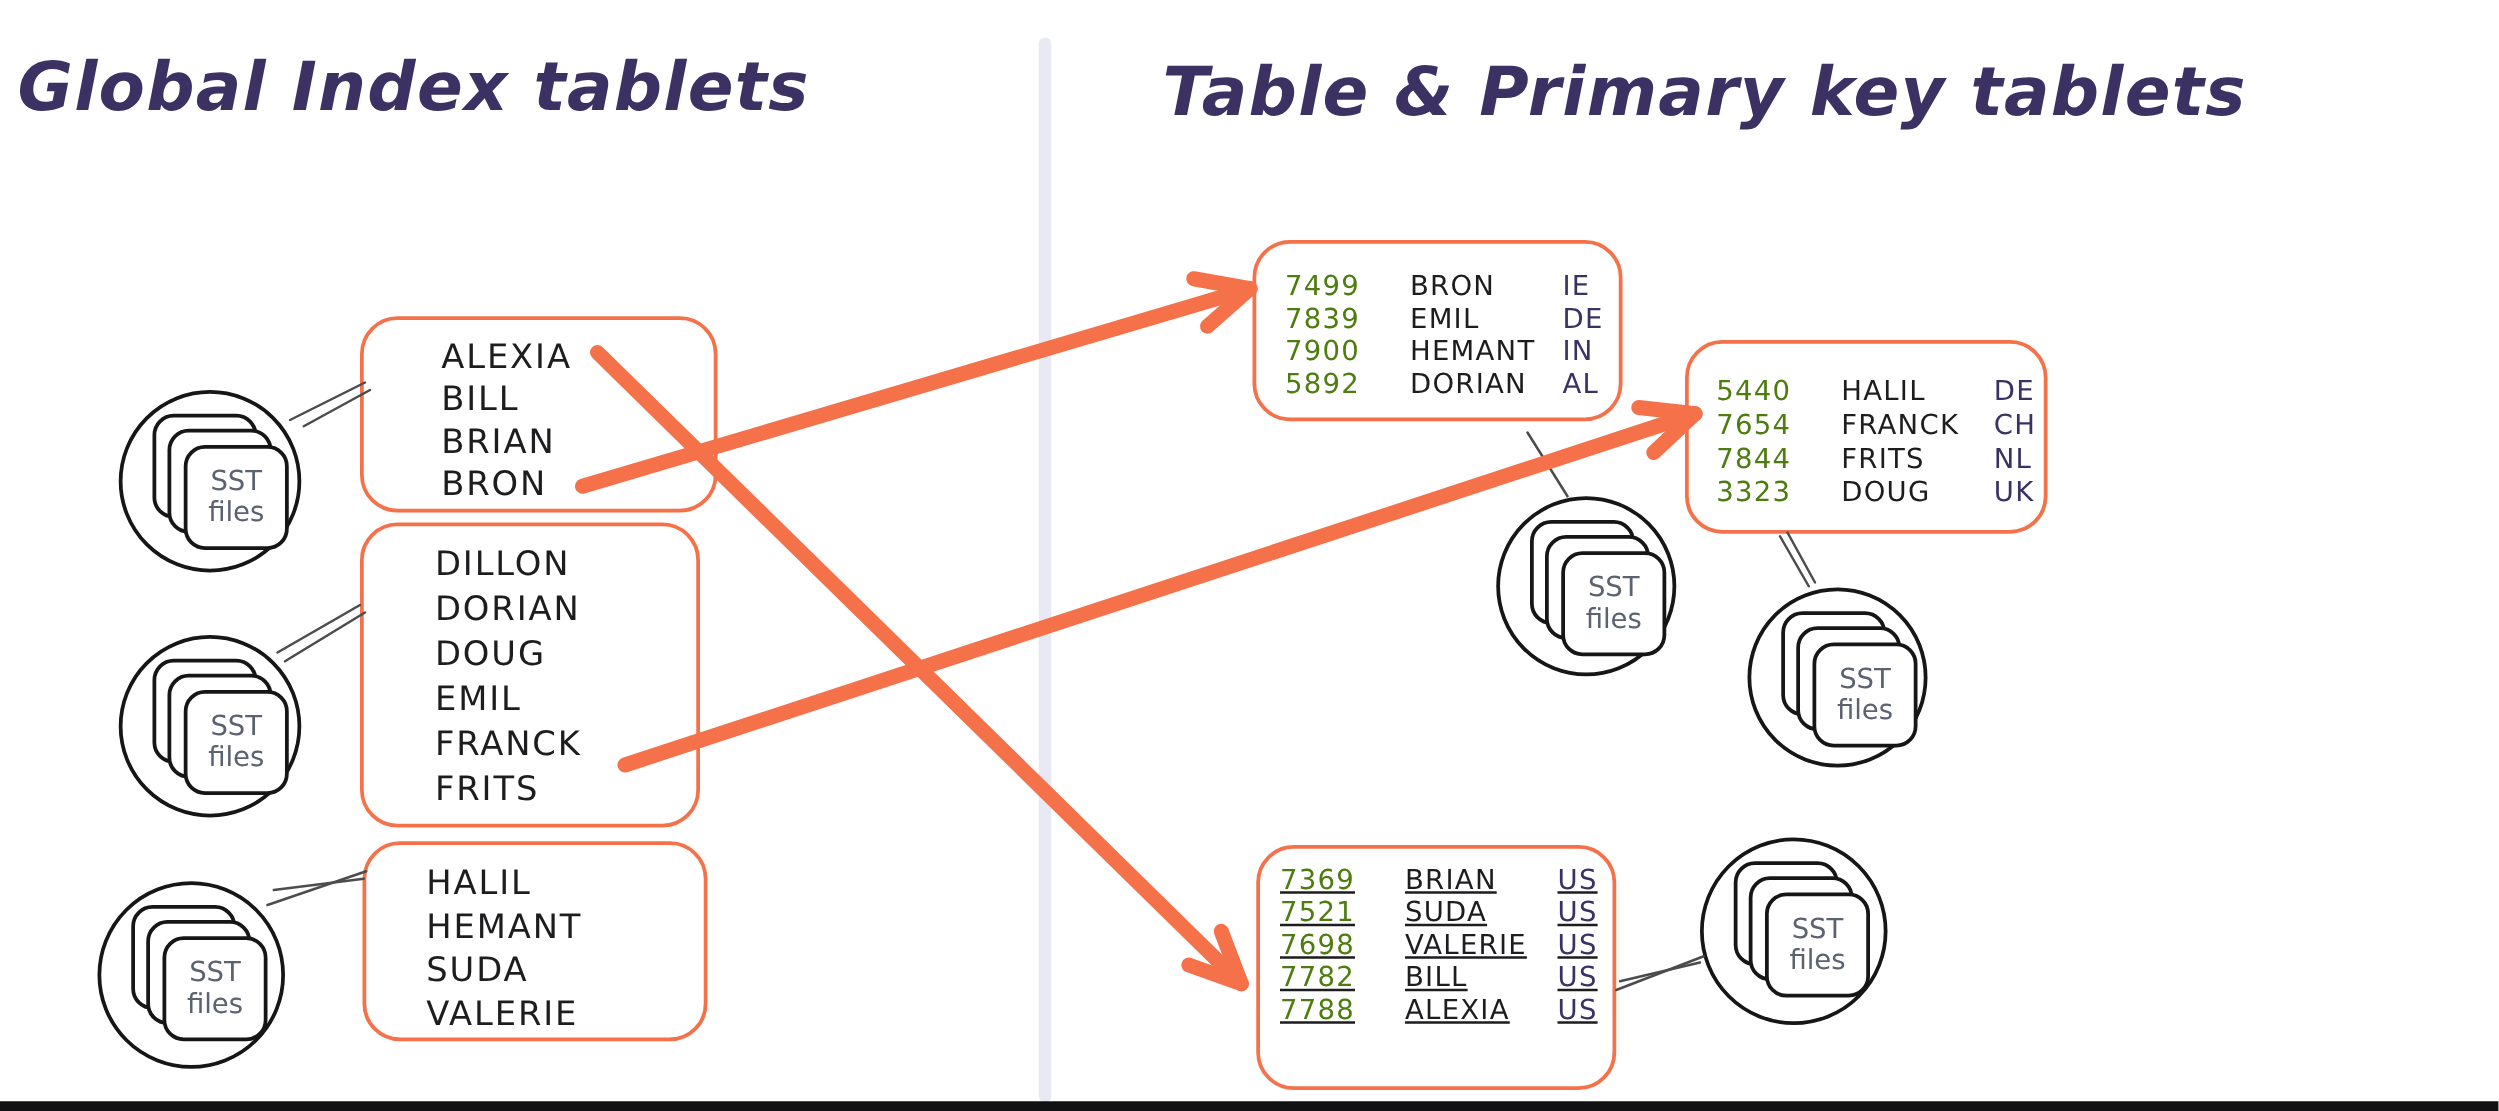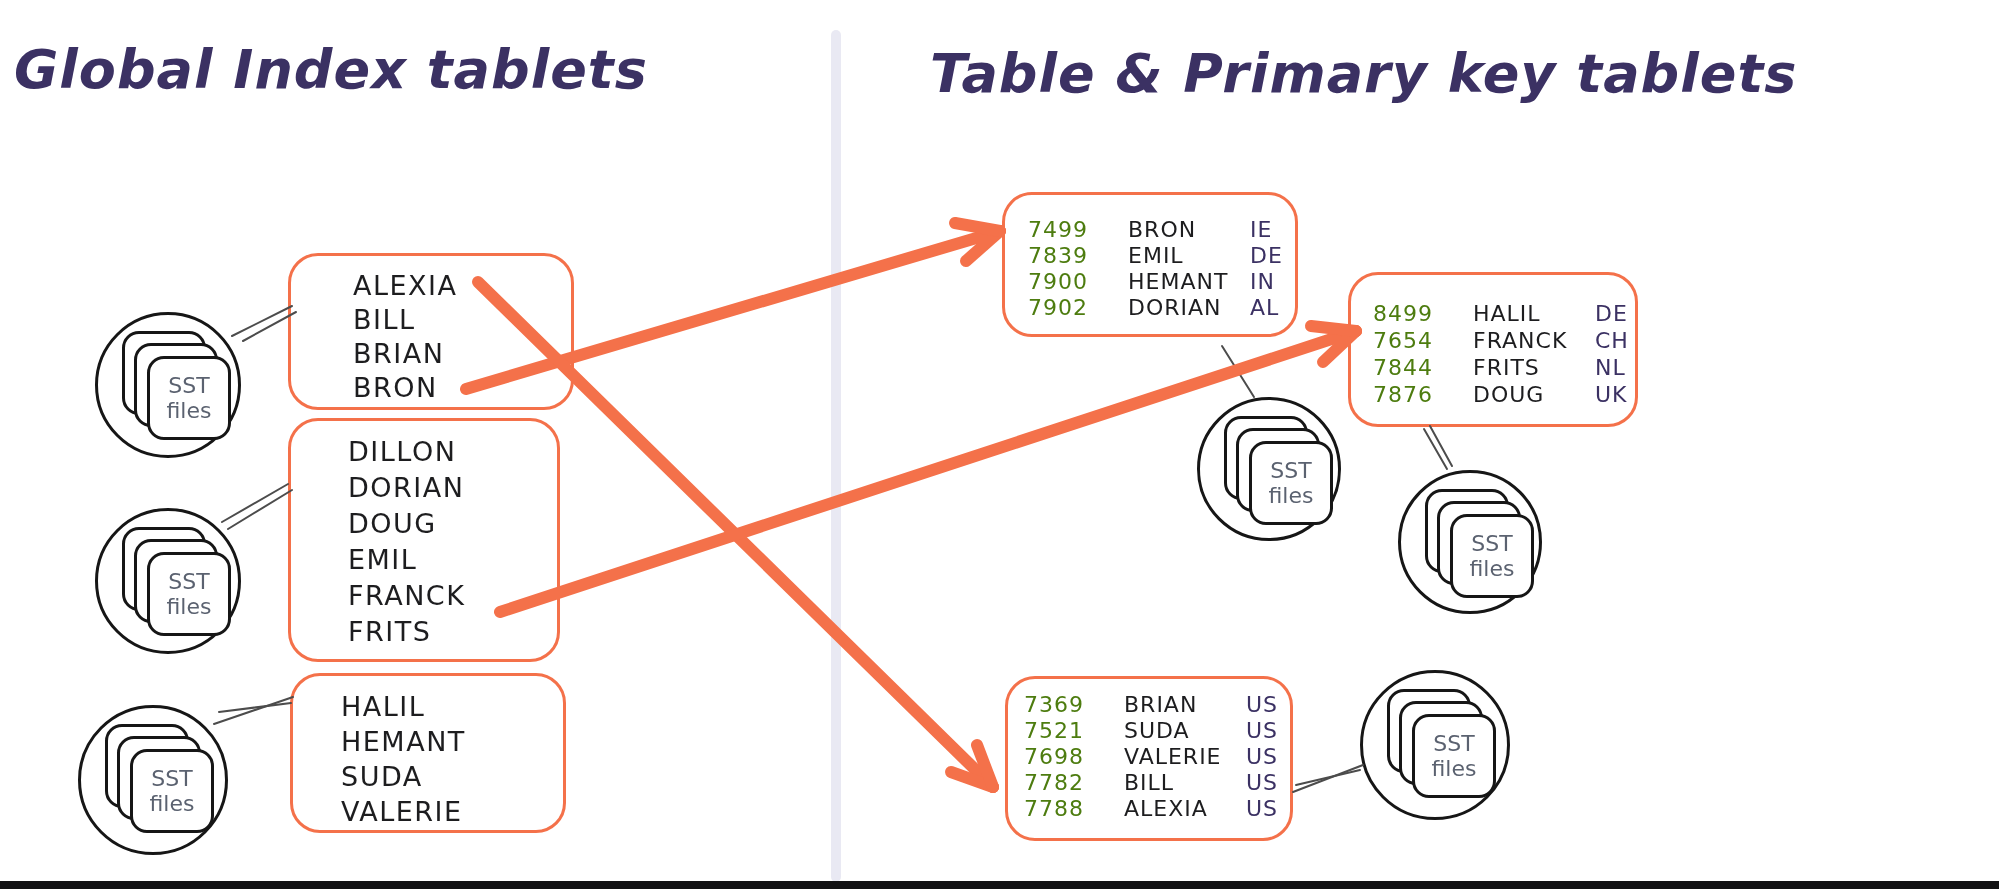--- a/index.html
+++ b/index.html
@@ -33,21 +33,21 @@
   .tablet.pk{color:#1d1d1f;}
   .trow{display:flex;font-size:22px;letter-spacing:1px;white-space:nowrap;}
   .tid{width:100px;color:#4d7c0f;}
   .tname{width:122px;color:#1d1d1f;}
   .tcc{color:#3b3163;}
 
   .r1{left:1002px;top:192px;width:296px;height:145px;padding:22px 0 0 23px;}
   .r1 .trow{line-height:26px;}
   .r2{left:1348px;top:272px;width:290px;height:155px;padding:25px 0 0 22px;}
   .r2 .trow{line-height:27px;}
-  .r3{left:1005px;top:676px;width:288px;height:165px;padding:13px 0 0 16px;}
+  .r3{left:1005px;top:676px;width:288px;height:196px;padding:13px 0 0 16px;text-decoration:underline;}
   .r3 .trow{line-height:26px;}
 
   
   .sst{position:absolute;border:3.5px solid #161616;border-radius:50%;background:#fff;
        box-sizing:border-box;}
   .sst .card{position:absolute;width:84px;height:84px;background:#fff;border:3.5px solid #161616;
              border-radius:17px;box-sizing:border-box;}
   .sst .c1{left:24px;top:16px;}
   .sst .c2{left:36px;top:28px;}
   .sst .c3{left:49px;top:41px;display:flex;flex-direction:column;align-items:center;
@@ -154,43 +154,43 @@
         <span class="tid">7839</span>
         <span class="tname">EMIL</span>
         <span class="tcc">DE</span>
       </div>
       <div class="trow">
         <span class="tid">7900</span>
         <span class="tname">HEMANT</span>
         <span class="tcc">IN</span>
       </div>
       <div class="trow">
-        <span class="tid">7902</span>
+        <span class="tid">5892</span>
         <span class="tname">DORIAN</span>
         <span class="tcc">AL</span>
       </div>
     </div>
   <div class="tablet pk r2">
       <div class="trow">
-        <span class="tid">8499</span>
+        <span class="tid">5440</span>
         <span class="tname">HALIL</span>
         <span class="tcc">DE</span>
       </div>
       <div class="trow">
         <span class="tid">7654</span>
         <span class="tname">FRANCK</span>
         <span class="tcc">CH</span>
       </div>
       <div class="trow">
         <span class="tid">7844</span>
         <span class="tname">FRITS</span>
         <span class="tcc">NL</span>
       </div>
       <div class="trow">
-        <span class="tid">7876</span>
+        <span class="tid">3323</span>
         <span class="tname">DOUG</span>
         <span class="tcc">UK</span>
       </div>
     </div>
   <div class="tablet pk r3">
       <div class="trow">
         <span class="tid">7369</span>
         <span class="tname">BRIAN</span>
         <span class="tcc">US</span>
       </div>

